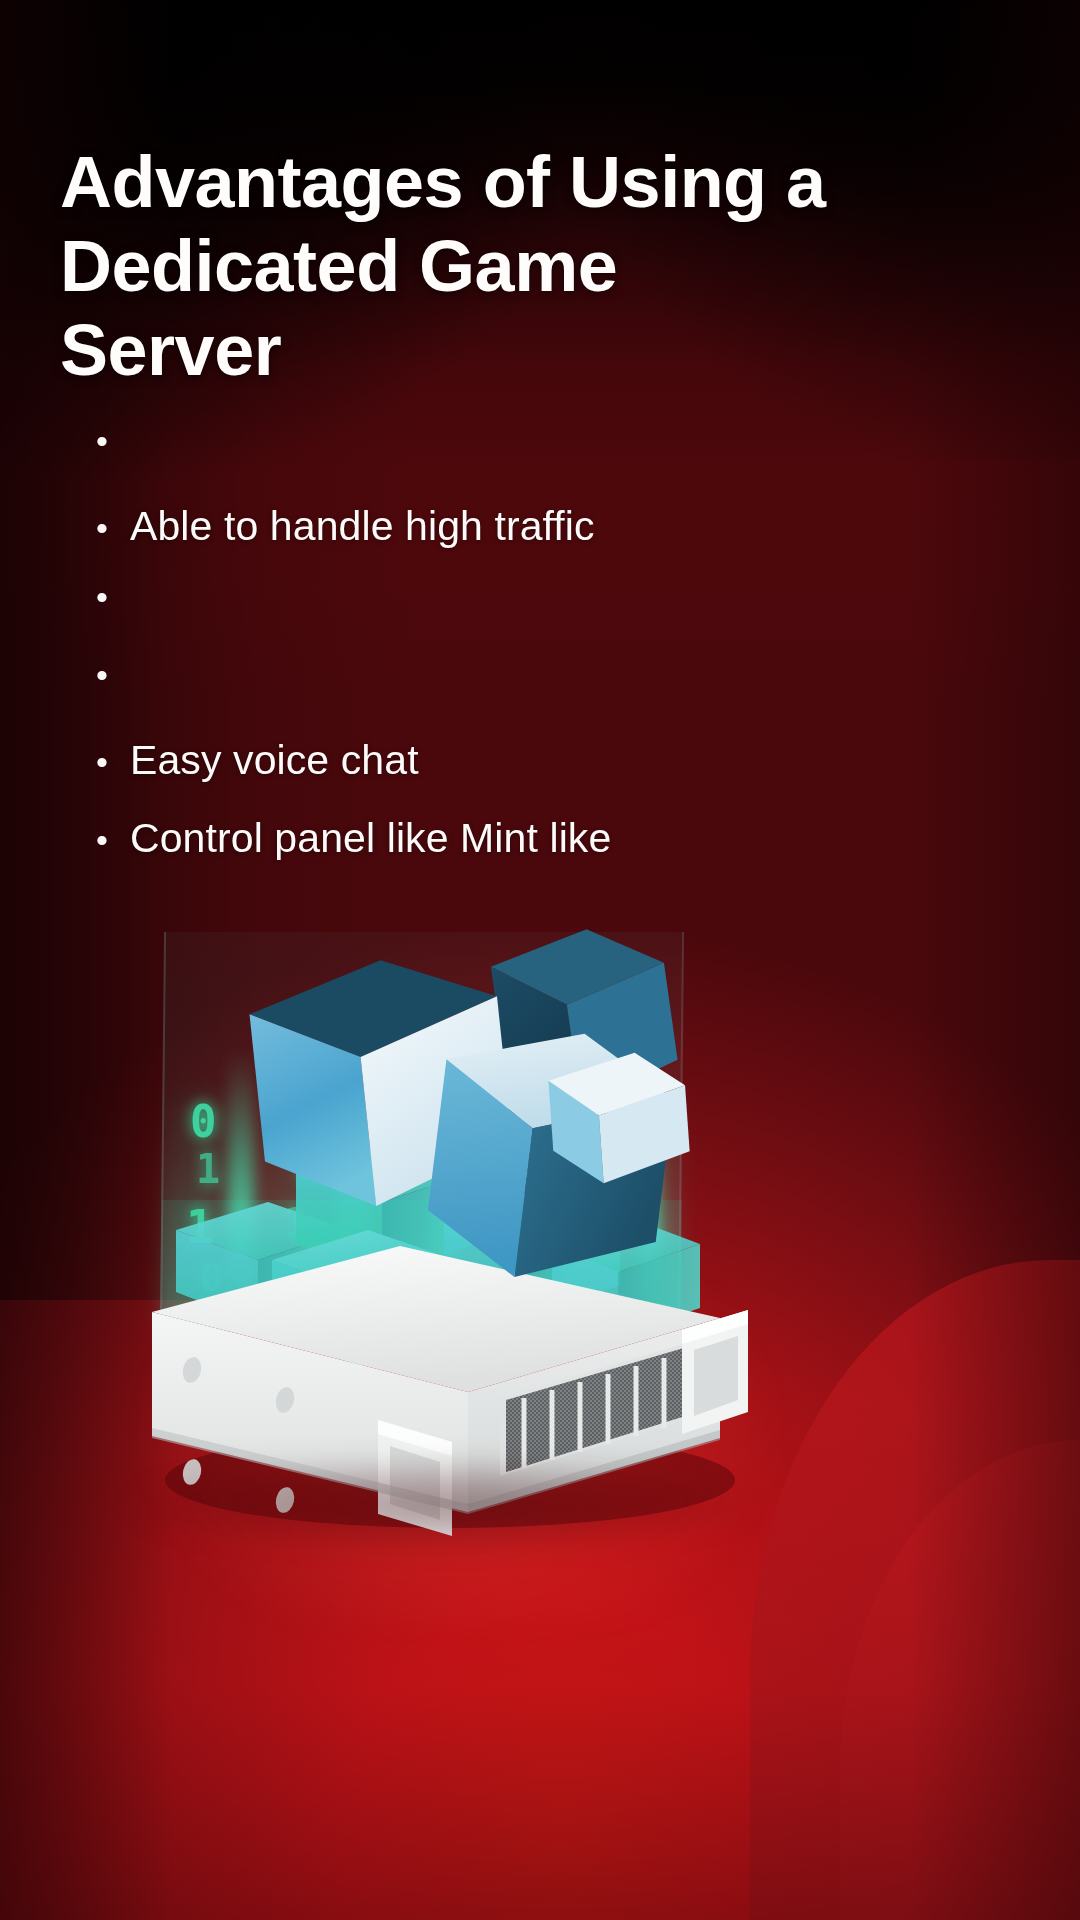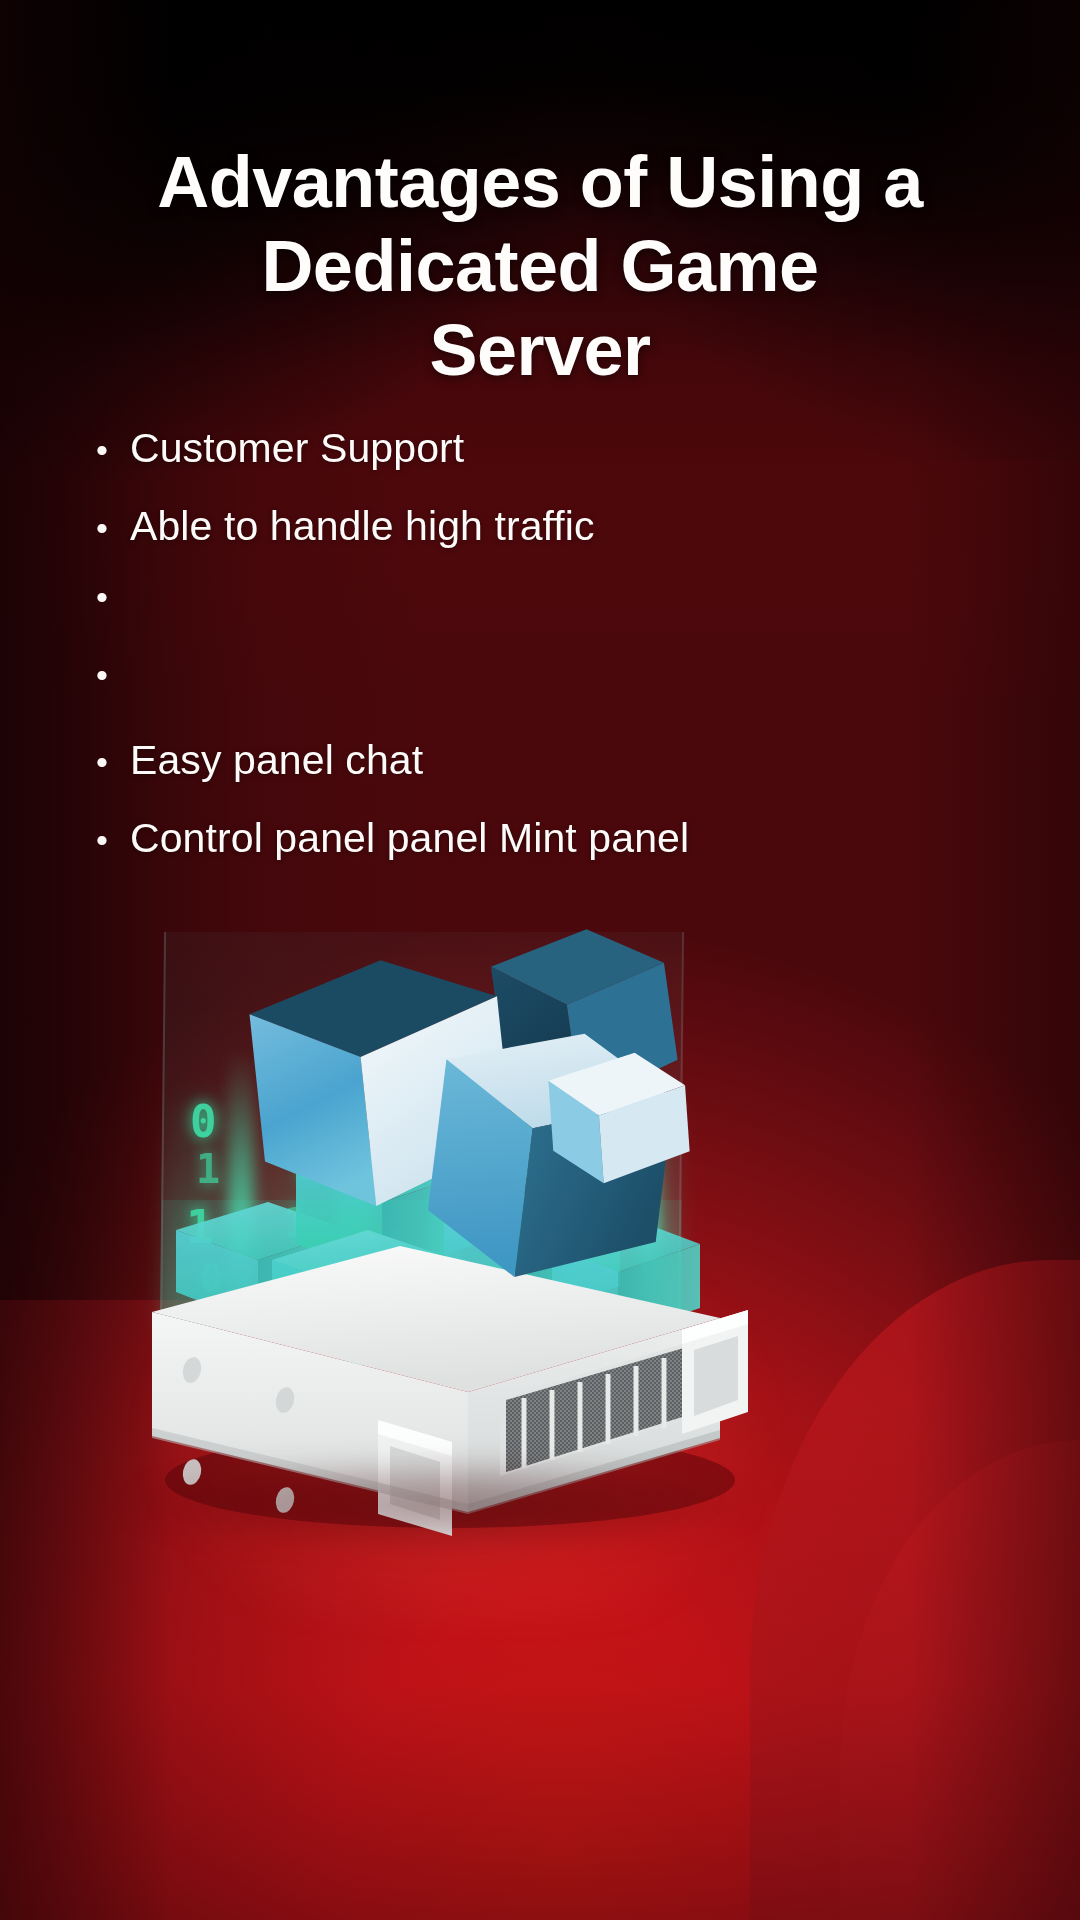--- a/index.html
+++ b/index.html
@@ -76,21 +76,20 @@
     opacity:0.5;
     border-radius:240px 0 0 0 / 330px 0 0 0;
   }
 
   
   .content { position:absolute; inset:0; }
 
   #title {
     position:absolute;
     left:60px; top:140px; width:960px;
-    text-align:center;
     color:#fefdfb;
     font-weight:bold;
     font-size:72px;
     line-height:84px;
     letter-spacing:-0.5px;
     text-shadow:0 2px 10px rgba(0,0,0,0.55);
     white-space:pre-line;
   }
 
   #bullets {
@@ -401,41 +400,40 @@
   <div class="content">
 
     <h1 id="title">Advantages of Using a
 Dedicated Game
 Server</h1>
 
     <ul id="bullets">
 
       <li class="bullet-row">
         <span class="bullet-dot">•</span>
-        <span class="bullet-text">Customer Support</span>
       </li>
 
       <li class="bullet-row">
         <span class="bullet-dot">•</span>
         <span class="bullet-text">Able to handle high traffic</span>
       </li>
 
       <li class="bullet-row">
         <span class="bullet-dot">•</span>
       </li>
 
       <li class="bullet-row">
         <span class="bullet-dot">•</span>
       </li>
 
       <li class="bullet-row">
         <span class="bullet-dot">•</span>
-        <span class="bullet-text">Easy panel chat</span>
-      </li>
-
-      <li class="bullet-row">
-        <span class="bullet-dot">•</span>
-        <span class="bullet-text">Control panel panel Mint panel</span>
+        <span class="bullet-text">Easy voice chat</span>
+      </li>
+
+      <li class="bullet-row">
+        <span class="bullet-dot">•</span>
+        <span class="bullet-text">Control panel like Mint like</span>
       </li>
 
     </ul>
   </div>
 </div>
 
 </body></html>

